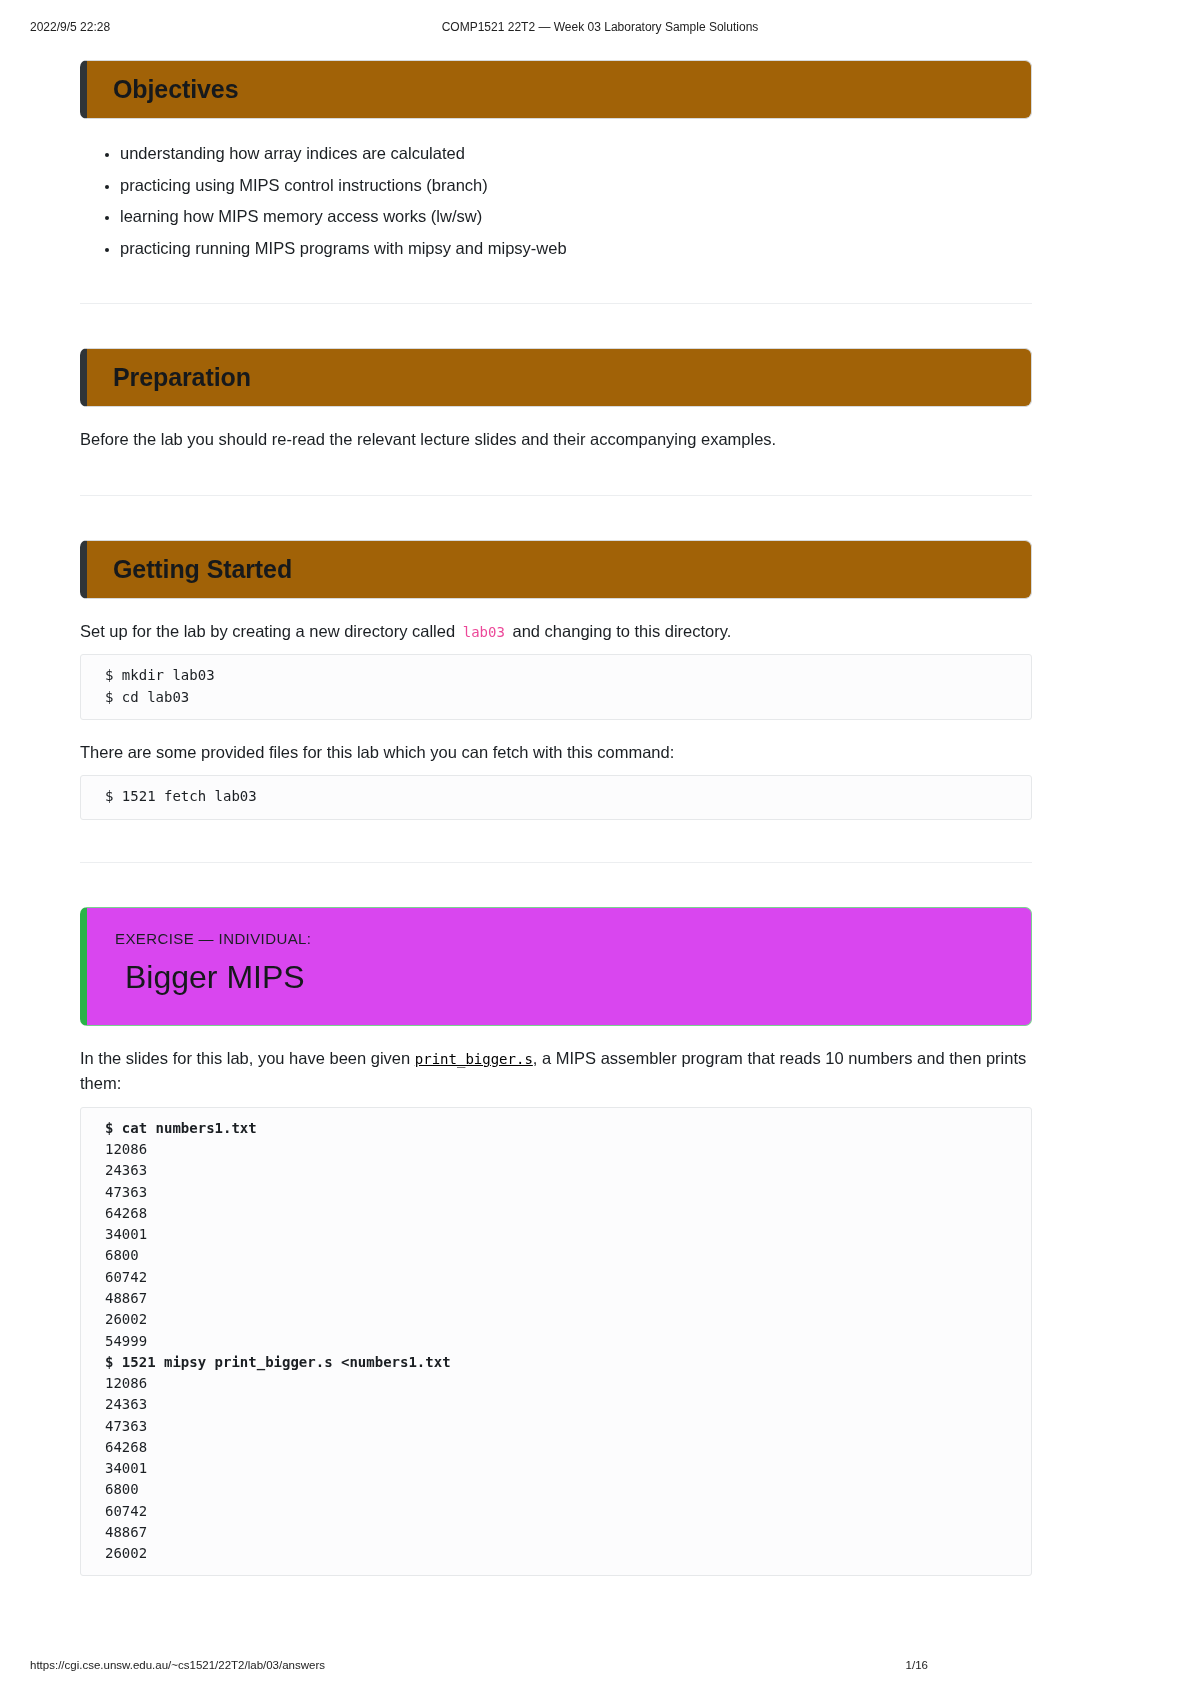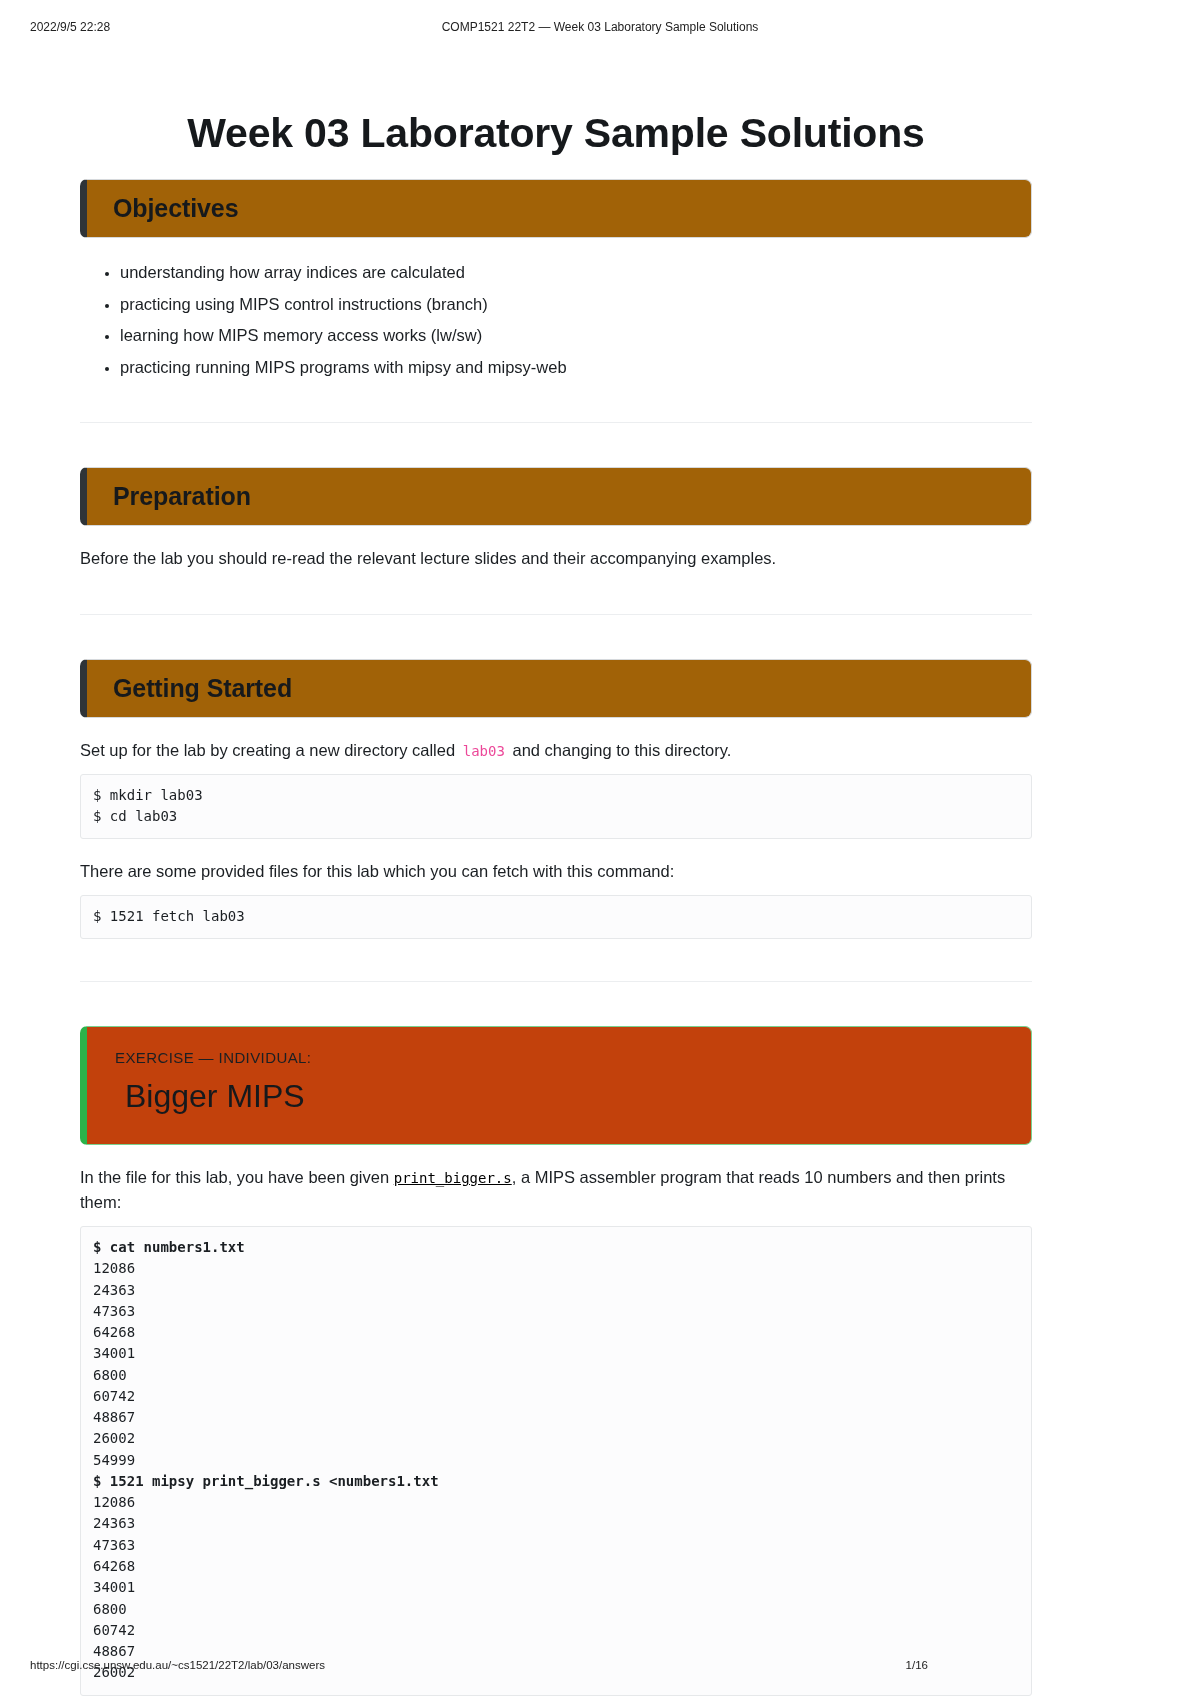--- a/index.html
+++ b/index.html
@@ -95,21 +95,21 @@
     color: #16191c;
     letter-spacing: -0.1px;
   }
 
   .exercise-box {
     border: 1px solid #7ad18f;
     border-left: 7px solid #2bb34a;
     border-radius: 7px;
     padding: 22px 0 18px 28px;
     margin: 0 0 8px 0;
-    background: #c2410c;
+    background: #d946ef;
   }
   .exercise-kicker {
     font-size: 15px;
     letter-spacing: 0.4px;
     color: #1b1f23;
     margin: 0 0 4px 0;
     font-weight: 400;
   }
   .exercise-box h2 {
     margin: 10px;
@@ -163,42 +163,41 @@
     white-space: nowrap;
     margin-top: 30px;
   }
 
   
   pre.codeblock {
     border: 1px solid #e6e8ea;
     border-radius: 3px;
     background: #fcfcfd;
     margin: 9px 0 9px 0;
-    padding: 10px 14px 11px 12px;
+    padding: 10px 14px 11px 24px;
     font-family: "DejaVu Sans Mono", "Liberation Mono", monospace;
     font-size: 14px;
     line-height: 1.52;
     color: #1b1f23;
     overflow: hidden;
     white-space: pre;
   }
   pre.codeblock .cmd { font-weight: 700; }
   pre.codeblock .out { font-weight: 400; }
 </style>
 </head>
 <body>
 
 <div class="print-header">
   <span class="ph-left">2022/9/5 22:28</span>
   <span class="ph-center">COMP1521 22T2 — Week 03 Laboratory Sample Solutions</span>
 </div>
 
 <div class="page">
 
-  <h1 class="doc-title">Week 03 Laboratory Sample Solutions</h1>
 
   <div class="section-box">
     <h2>Objectives</h2>
   </div>
   <ul class="bullets">
     <li>understanding how array indices are calculated</li>
     <li>practicing using MIPS control instructions (branch)</li>
     <li>learning how MIPS memory access works (lw/sw)</li>
     <li>practicing running MIPS programs with mipsy and mipsy-web</li>
   </ul>
@@ -231,21 +230,21 @@
 
 
   <hr class="sep">
 
   <div class="exercise-box">
     <div class="exercise-kicker">EXERCISE — INDIVIDUAL:</div>
     <h2>Bigger MIPS</h2>
   </div>
 
   <p class="body-text">
-    <span>In the file for this lab, you have been given</span>
+    <span>In the slides for this lab, you have been given</span>
     <a class="code-link" href="#">print_bigger.s</a><span>, a MIPS assembler program that reads 10 numbers and then prints them:</span>
   </p>
 
   <pre class="codeblock"><span class="cmd">$ cat numbers1.txt</span>
 <span class="out">12086</span>
 <span class="out">24363</span>
 <span class="out">47363</span>
 <span class="out">64268</span>
 <span class="out">34001</span>
 <span class="out">6800</span>

